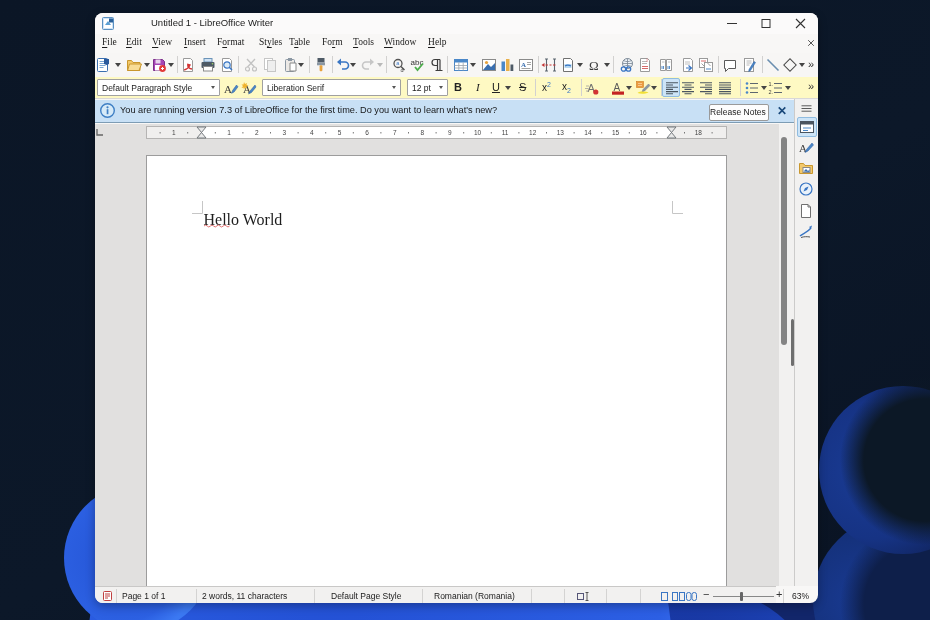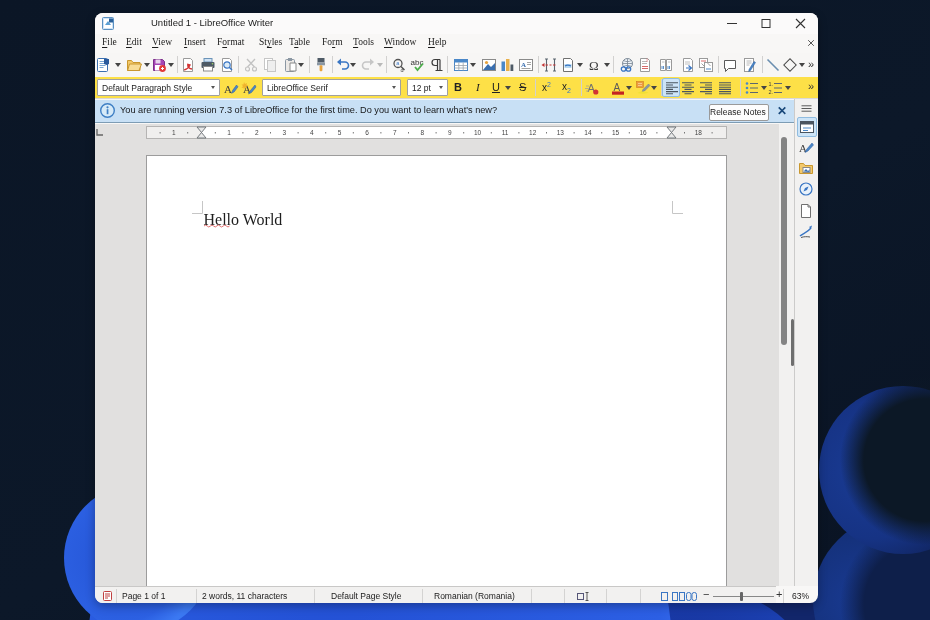--- a/index.html
+++ b/index.html
@@ -13,21 +13,21 @@
 
 #titlebar { position:absolute; left:0; top:0; width:723px; height:21px; background:#fbfafa; }
 #title { position:absolute; left:22px; top:4px; font-size:9.5px; color:#1b1b1b;margin-left:34px; }
 .wc { position:absolute; top:0; width:30px; height:21px; color:#333; text-align:center; }
 
 #menubar { position:absolute; left:0; top:21px; width:723px; height:19px; background:#f8f7f6;font-family:Liberation Serif, serif; }
 .mi { position:absolute; top:3px; font-size:9.5px; color:#1b1b1b; }
 .mi u { text-decoration-thickness:0.8px; text-underline-offset:1.5px; }
 
 #tb1 { position:absolute; left:0; top:40px; width:723px; height:24px; background:#f7f6f5; }
-#tb2 { position:absolute; left:0; top:64px; width:799px; height:22px; background:#fde047; border-bottom:1px solid #d9d8d7; }
+#tb2 { position:absolute; left:0; top:64px; width:799px; height:22px; background:#fef9c3; border-bottom:1px solid #d9d8d7; }
 .ic { position:absolute; width:16px; height:16px; }
 .dd { position:absolute; width:0; height:0; border-left:3px solid transparent; border-right:3px solid transparent; border-top:4px solid #444; }
 .dd2 { border-top-color:#b9b9b9; }
 .sep1 { position:absolute; top:3px; width:1px; height:17px; background:#d2d1d0; }
 .combo { position:absolute; height:17px; background:#fff; border:1px solid #a0a0a0; border-radius:1px; font-size:8.5px; color:#1b1b1b; }
 .combo span { position:absolute; left:4px; top:3px; white-space:nowrap; }
 .combo .cdd { left:auto; right:4px; top:6px; width:0; height:0; border-left:2.5px solid transparent; border-right:2.5px solid transparent; border-top:3.5px solid #555; }
 .tbt { position:absolute; font-size:11px; color:#222; }
 
 #infobar { position:absolute; left:0; top:87px; width:699px; height:23px; background:#c8e0f5; border-bottom:1px solid #7d9cb4; }
@@ -321,21 +321,21 @@
     <svg class="ic" style="left:128px;top:3px" viewBox="0 0 16 16">
         <text x="1" y="12.5" font-size="11" fill="#3c3c3c" font-family="Liberation Serif">A</text>
         <path d="M13.5,5 L9.5,10.5 l-1,2.8 l2.6,-1.3 L15,6.8 Z" fill="#4a87c8" stroke="#2a5a9c" stroke-width="0.5"></path>
       </svg>
     <svg class="ic" style="left:146px;top:3px" viewBox="0 0 16 16">
         <text x="2" y="13" font-size="11" fill="#3c3c3c" font-family="Liberation Serif">A</text>
         <path d="M14,5 L9,11 l-1.5,3 l3,-1.5 L15,7 Z" fill="#4a87c8" stroke="#2a5a9c" stroke-width="0.5"></path>
         <path d="M3,2 l1,2 l2,-1 l-0.5,2 l2,0.5 l-2,1 l0.5,2 l-2,-1 l-1,2 l-0.5,-2 l-2,0.5 l1.5,-2 l-1.5,-1.5 l2,0 Z" fill="#f0b42e"></path>
       </svg>
     <div class="combo" style="left:167px;top:2px;width:139px">
-        <span>LibreOffice Serif</span>
+        <span>Liberation Serif</span>
         <span class="cdd"></span>
       </div>
     <div class="combo" style="left:312px;top:2px;width:41px">
         <span>12 pt</span>
         <span class="cdd"></span>
       </div>
     <div class="tbt" style="left:359px;top:4px;font-weight:bold">B</div>
     <div class="tbt" style="left:381px;top:4px;font-style:italic;font-family:'Liberation Serif',serif">I</div>
     <div class="tbt" style="left:397px;top:4px;text-decoration:underline">U</div>
     <div class="dd" style="left:410px;top:9px"></div>

